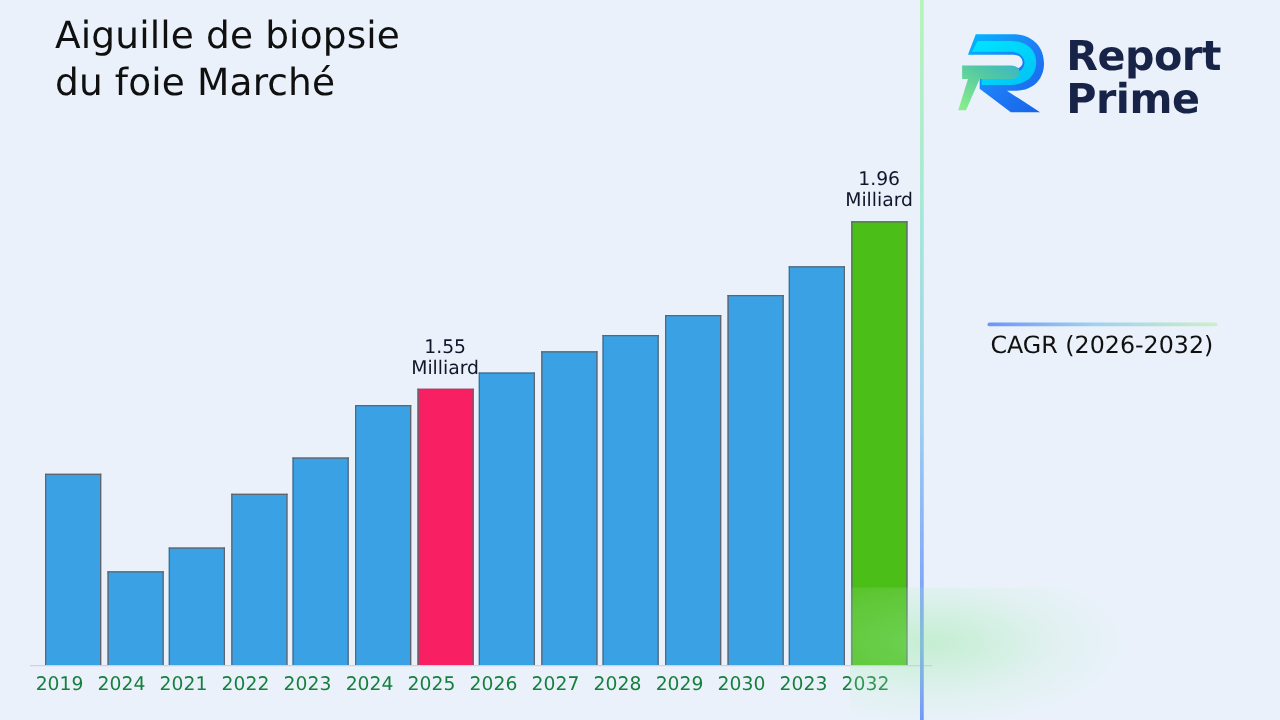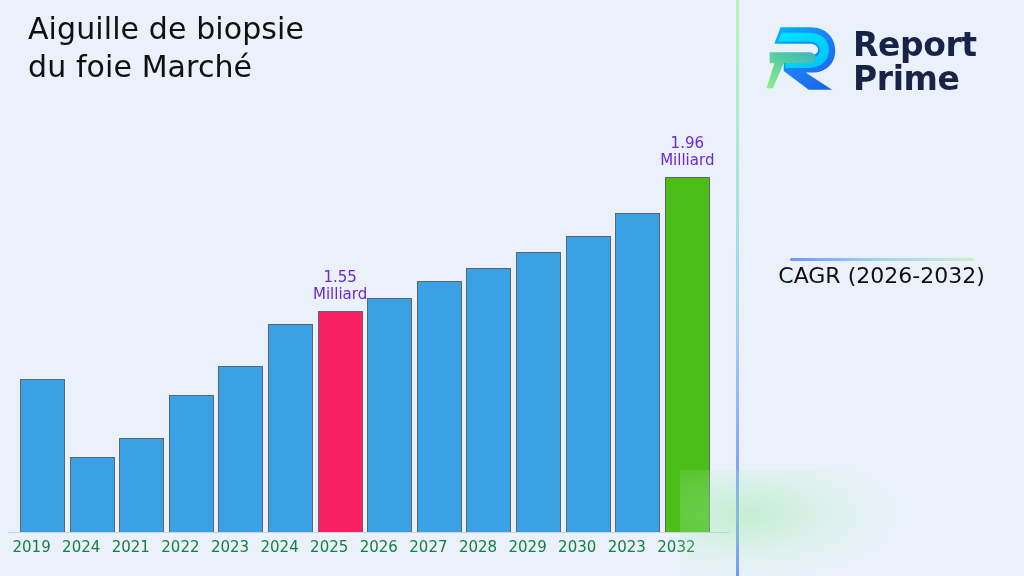--- a/index.html
+++ b/index.html
@@ -17,21 +17,21 @@
   #root {
     position: relative;
     width: 1024px;
     height: 576px;
     background: #eaf1fb;
   }
 
   
   #left-panel {
     position: absolute;
-    left: 0;
+    left: 16px;
     top: 0;
     width: 627px;
     height: 576px;
   }
   #chart-title {
     position: absolute;
     left: 28px;
     top: 10px;
     width: 680px;
     font-size: 30px;
@@ -66,21 +66,21 @@
   }
   .bar-blue   { background: #3ba1e5; }
   .bar-pink   { background: #f91f63; }
   .bar-green  { background: #4cbe18; }
 
   .bar-value {
     position: absolute;
     text-align: center;
     font-size: 15px;
     line-height: 17px;
-    color: #6d28d9;
+    color: #0f172a;
     white-space: pre-line;
     width: 120px;
   }
 
   .tick-label {
     position: absolute;
     top: 538px;
     width: 60px;
     text-align: left;
     font-size: 15px;
@@ -147,21 +147,21 @@
     font-weight: 400;
   }
   #cagr-rule {
     margin: 6px auto 4px auto;
     width: 184px;
     height: 3px;
     background: linear-gradient(to right, #6f93fb 0%, #9fd0ef 45%, #cdefc8 100%);
     border-radius: 2px;
   }
   #cagr-label {
-    font-size: 22px;
+    font-size: 19px;
     line-height: 22px;
     color: #101010;
   }
 
   
   #haze {
     position: absolute;
     left: 680px;
     top: 470px;
     width: 220px;

